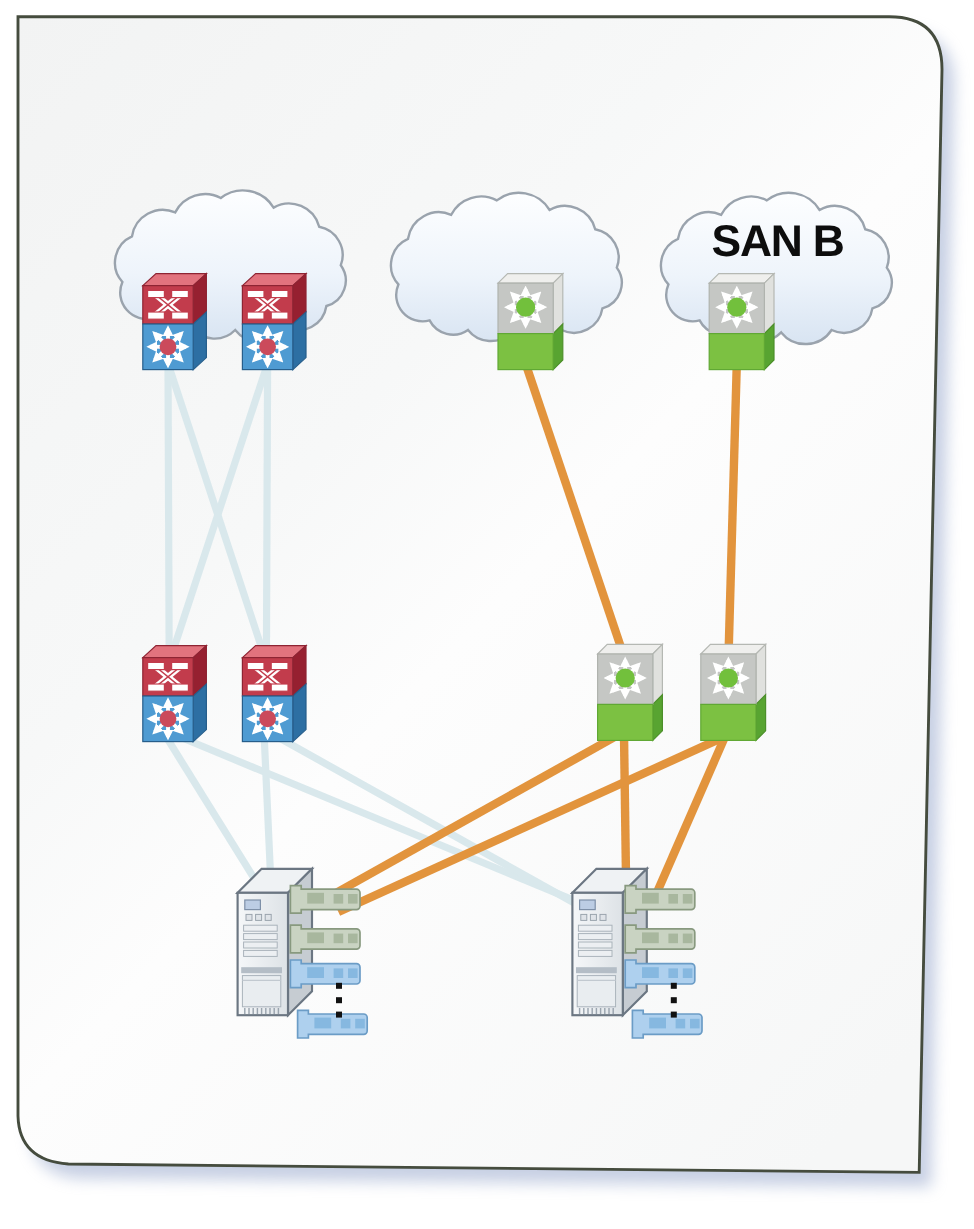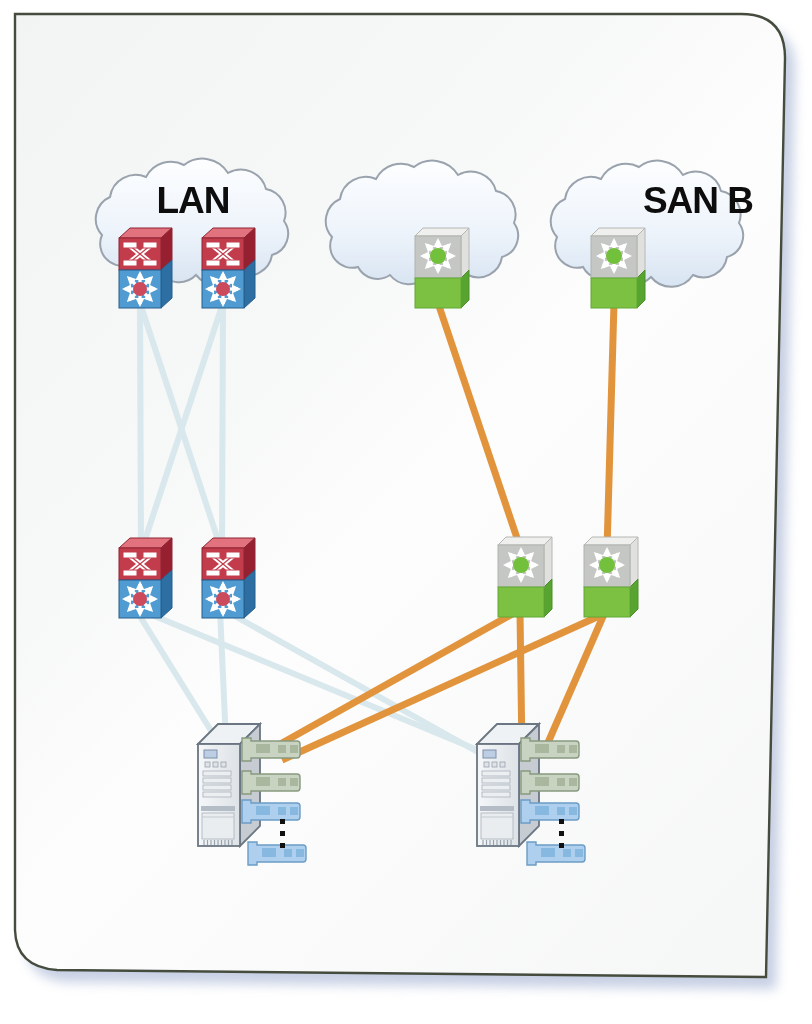--- a/index.html
+++ b/index.html
@@ -3,21 +3,21 @@
 <meta charset="utf-8">
 <style>
   html,body{margin:0;padding:0;background:#ffffff;}
   .canvas{position:relative;width:812px;height:1024px;overflow:hidden;background:#ffffff;
           font-family:"Liberation Sans",sans-serif;}
   .canvas svg{position:absolute;left:0;top:0;}
   .cloud-label{position:absolute;width:210px;text-align:center;font-weight:700;
                font-size:37px;letter-spacing:-1px;color:#0d0d0d;line-height:42px;}
   #label-lan{left:88px;top:180px;}
   #label-san-a{left:318px;top:180px;}
-  #label-san-b{left:543px;top:180px;text-align:right;}
+  #label-san-b{left:543px;top:180px;}
 </style>
 </head>
 <body>
 
 <div class="canvas">
 
   <svg width="812" height="1024" viewBox="0 0 812 1024">
     <defs>
       <linearGradient id="pageGrad" x1="0" y1="0" x2="0.85" y2="1">
         <stop offset="0" stop-color="#f2f3f3"></stop>
@@ -518,15 +518,14 @@
         </g>
         <g fill="#111111">
           <rect x="84" y="103" width="5" height="5"></rect>
           <rect x="84" y="115" width="5" height="5"></rect>
           <rect x="84" y="127" width="5" height="5"></rect>
         </g>
       </g>
       </g>
   </svg>
 
-  <div class="cloud-label" id="label-lan">LAN</div>
   <div class="cloud-label" id="label-san-b">SAN B</div>
 </div>
 
 </body></html>

